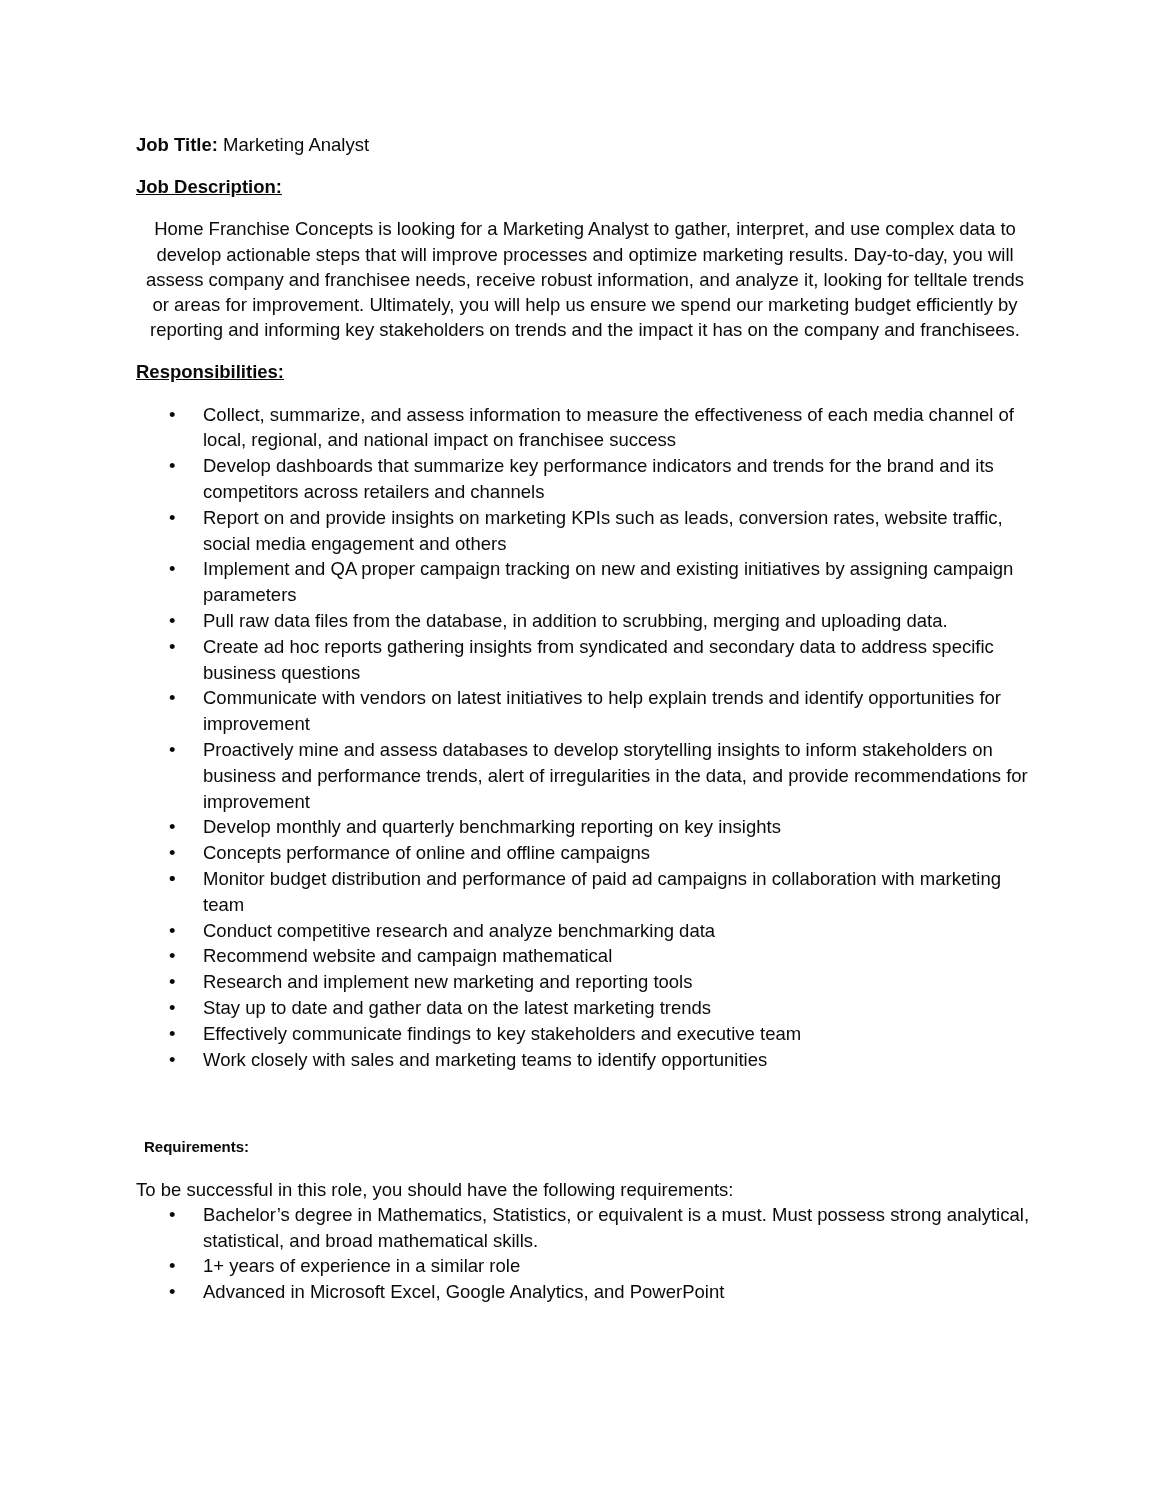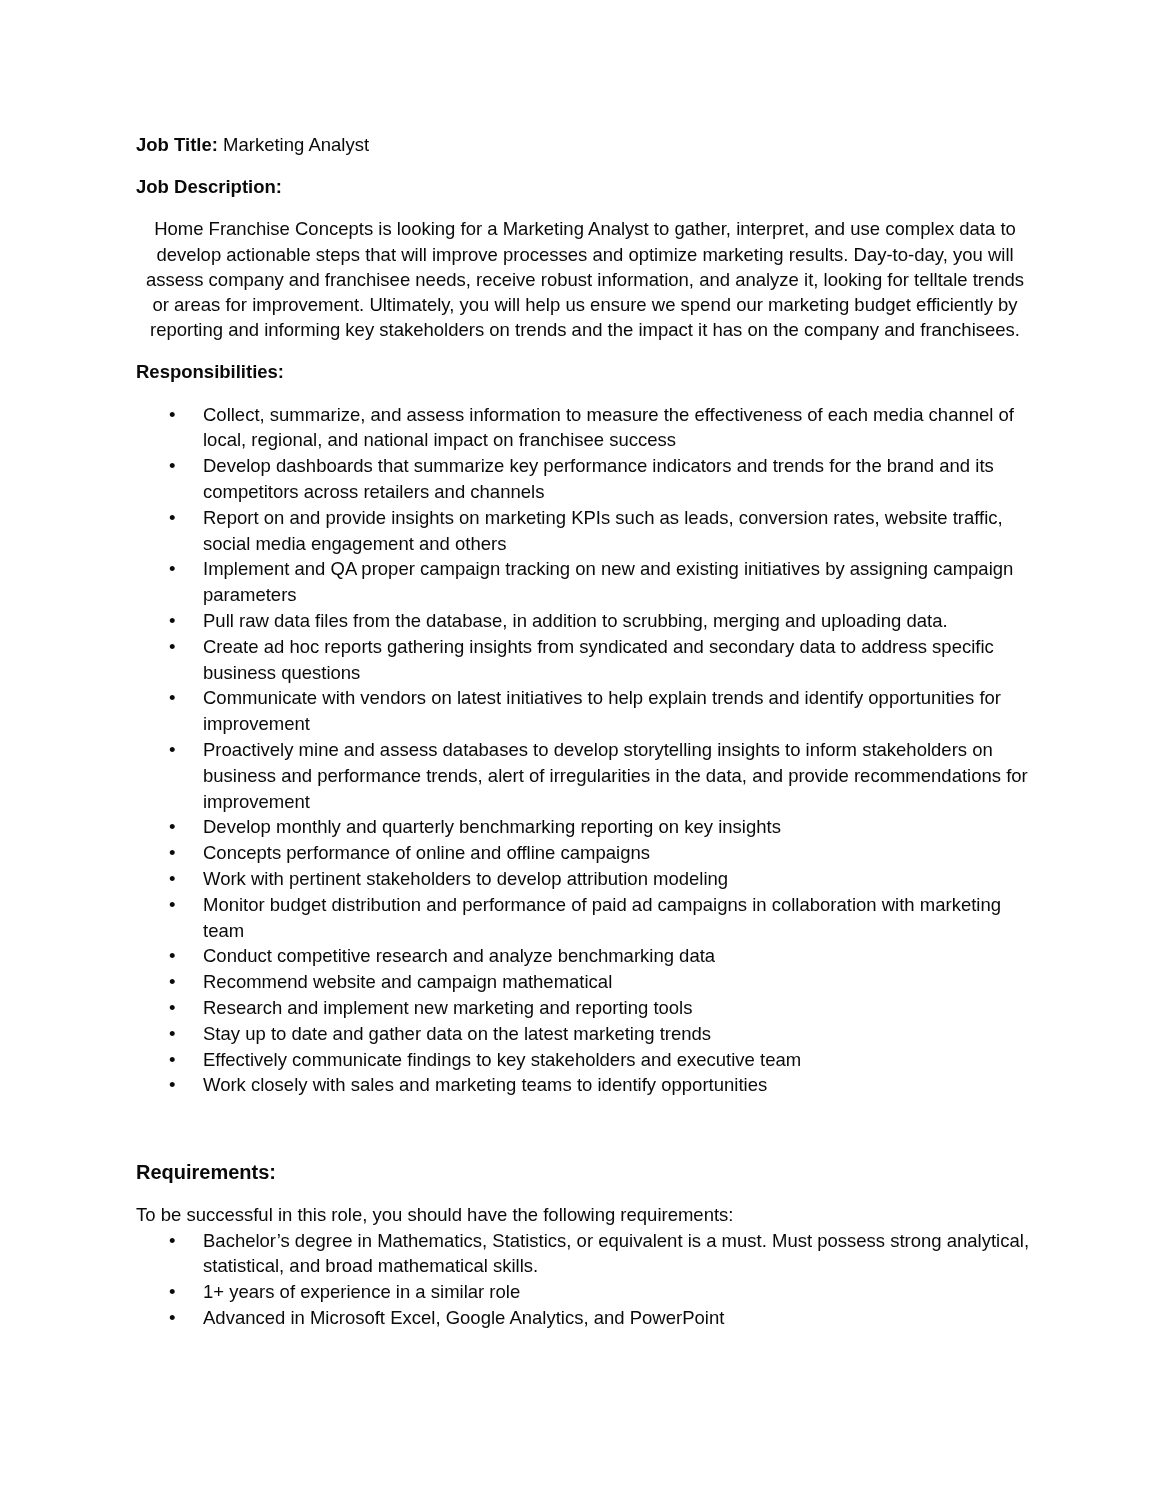--- a/index.html
+++ b/index.html
@@ -34,20 +34,21 @@
     font-size: 18.5px;
     line-height: 25.2px;
     margin: 0;
   }
   .line-title {
     margin-bottom: 17px;
   }
   .section-heading {
     font-weight: bold;
     margin-bottom: 17px;
+    text-decoration: underline;
   }
   .label-bold {
     font-weight: bold;
   }
   .label-normal {
     font-weight: normal;
   }
   .para {
     margin-bottom: 17px;
     text-align: center;
@@ -69,23 +70,23 @@
     left: 33px;
     top: 0;
     font-size: 18.5px;
     line-height: 25.8px;
   }
   .gap-block {
     height: 62px;
   }
   .req-heading {
     font-weight: bold;
-    font-size: 20px;
+    font-size: 15px;
     line-height: 25.2px;
-    margin: 0 0 17px 0;
+    margin: 0 0 17px 8px;
   }
   .intro-line {
     margin-bottom: 0;
   }
 </style>
 </head>
 <body>
 
 <div class="page">
   <div class="content">
@@ -104,21 +105,21 @@
       <li class="bullet-item"><span class="bullet-marker">•</span><span>Collect, summarize, and assess information to measure the effectiveness of each media channel of local, regional, and national impact on franchisee success</span></li>
       <li class="bullet-item"><span class="bullet-marker">•</span><span>Develop dashboards that summarize key performance indicators and trends for the brand and its competitors across retailers and channels</span></li>
       <li class="bullet-item"><span class="bullet-marker">•</span><span>Report on and provide insights on marketing KPIs such as leads, conversion rates, website traffic, social media engagement and others</span></li>
       <li class="bullet-item"><span class="bullet-marker">•</span><span>Implement and QA proper campaign tracking on new and existing initiatives by assigning campaign parameters</span></li>
       <li class="bullet-item"><span class="bullet-marker">•</span><span>Pull raw data files from the database, in addition to scrubbing, merging and uploading data.</span></li>
       <li class="bullet-item"><span class="bullet-marker">•</span><span>Create ad hoc reports gathering insights from syndicated and secondary data to address specific business questions</span></li>
       <li class="bullet-item"><span class="bullet-marker">•</span><span>Communicate with vendors on latest initiatives to help explain trends and identify opportunities for improvement</span></li>
       <li class="bullet-item"><span class="bullet-marker">•</span><span>Proactively mine and assess databases to develop storytelling insights to inform stakeholders on business and performance trends, alert of irregularities in the data, and provide recommendations for improvement</span></li>
       <li class="bullet-item"><span class="bullet-marker">•</span><span>Develop monthly and quarterly benchmarking reporting on key insights</span></li>
       <li class="bullet-item"><span class="bullet-marker">•</span><span>Concepts performance of online and offline campaigns</span></li>
-      <li class="bullet-item"><span class="bullet-marker">•</span><span>Work with pertinent stakeholders to develop attribution modeling</span></li>
+      <li class="bullet-item"><span class="bullet-marker">•</span></li>
       <li class="bullet-item"><span class="bullet-marker">•</span><span>Monitor budget distribution and performance of paid ad campaigns in collaboration with marketing team</span></li>
       <li class="bullet-item"><span class="bullet-marker">•</span><span>Conduct competitive research and analyze benchmarking data</span></li>
       <li class="bullet-item"><span class="bullet-marker">•</span><span>Recommend website and campaign mathematical</span></li>
       <li class="bullet-item"><span class="bullet-marker">•</span><span>Research and implement new marketing and reporting tools</span></li>
       <li class="bullet-item"><span class="bullet-marker">•</span><span>Stay up to date and gather data on the latest marketing trends</span></li>
       <li class="bullet-item"><span class="bullet-marker">•</span><span>Effectively communicate findings to key stakeholders and executive team</span></li>
       <li class="bullet-item"><span class="bullet-marker">•</span><span>Work closely with sales and marketing teams to identify opportunities</span></li>
     </ul>
 
     <div class="gap-block"></div>

